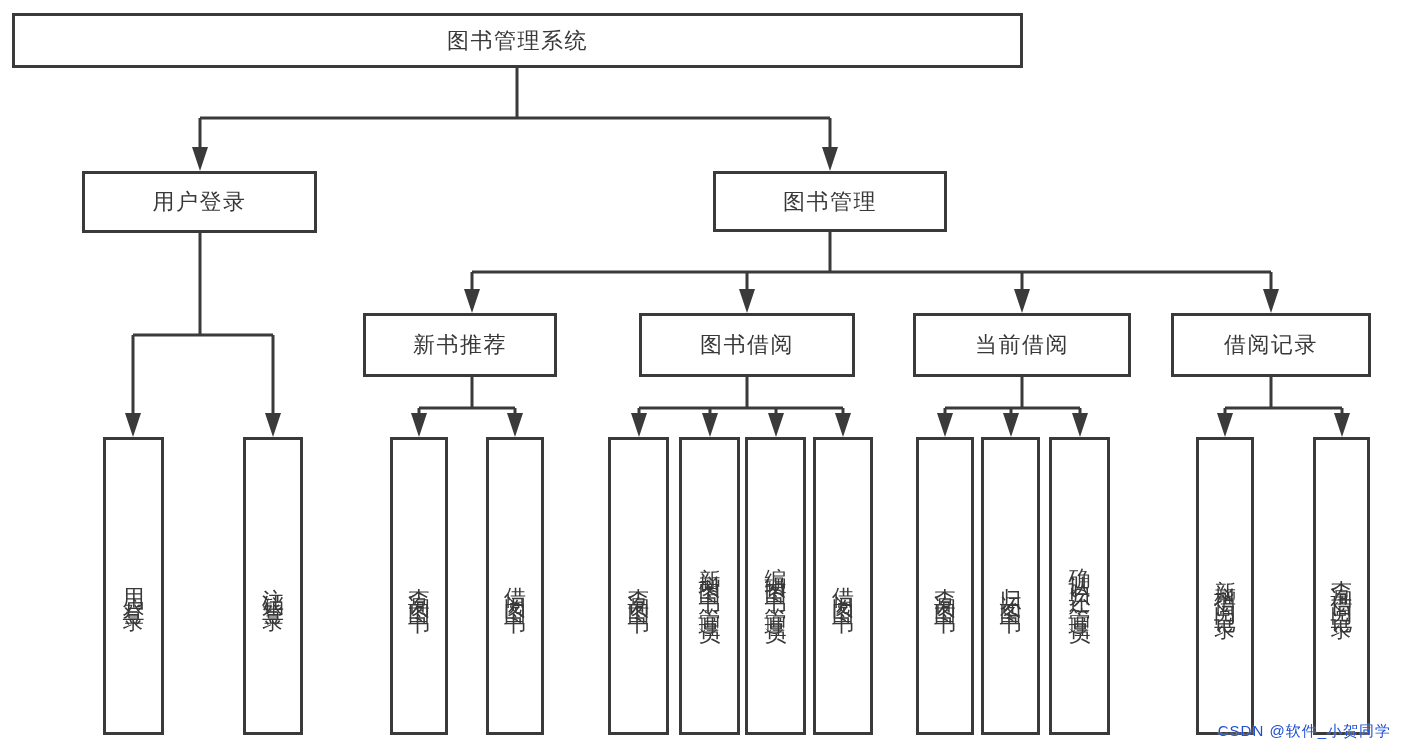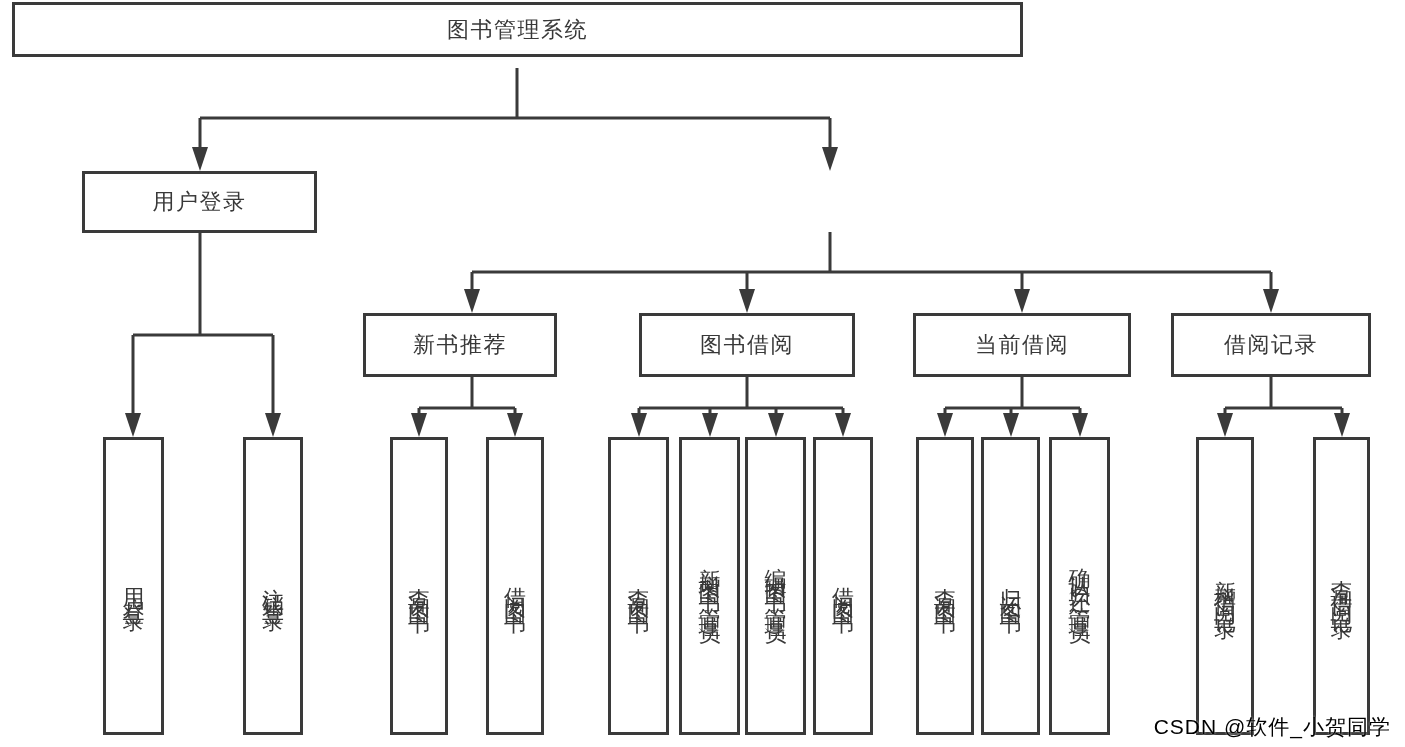--- a/index.html
+++ b/index.html
@@ -34,23 +34,23 @@
     writing-mode:vertical-rl;
     text-orientation:mixed;
     letter-spacing:8px;
     line-height:1;
     white-space:nowrap;
   }
   #watermark{
     position:absolute;
     right:14px;
     bottom:6px;
-    font-size:21px;
+    font-size:15px;
     letter-spacing:1px;
-    color:#000000;
+    color:#1d4ed8;
     text-shadow:0 0 2px rgba(255,255,255,0.9);
     white-space:nowrap;
     margin-top:12px;
   }
 </style>
 </head>
 <body>
 
 <div id="stage">
 
@@ -97,26 +97,29 @@
       <polygon points="1072,413 1088,413 1080,437"></polygon>
     </g>
 
     <g>
       <path d="M1271,377 V408 M1225,408 H1342 M1225,408 V416 M1342,408 V416"></path>
       <polygon points="1217,413 1233,413 1225,437"></polygon>
       <polygon points="1334,413 1350,413 1342,437"></polygon>
     </g>
   </svg>
 
-  <div class="node" style="left:12px;top:2px;width:1011px;height:55px;text-align:center;">
+  <div class="node" style="left:12px;top:13px;width:1011px;height:55px;text-align:center;">
     <span class="hlabel">图书管理系统</span>
   </div>
 
   <div class="node" style="left:82px;top:171px;width:235px;height:62px;">
     <span class="hlabel">用户登录</span>
+  </div>
+  <div class="node" style="left:713px;top:171px;width:234px;height:61px;">
+    <span class="hlabel">图书管理</span>
   </div>
 
   <div class="node" style="left:363px;top:313px;width:194px;height:64px;">
     <span class="hlabel">新书推荐</span>
   </div>
   <div class="node" style="left:913px;top:313px;width:218px;height:64px;">
     <span class="hlabel">当前借阅</span>
   </div>
   <div class="node" style="left:639px;top:313px;width:216px;height:64px;">
     <span class="hlabel">图书借阅</span>

